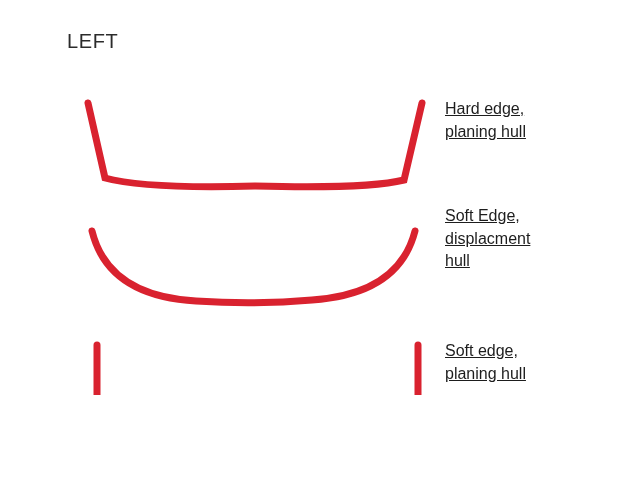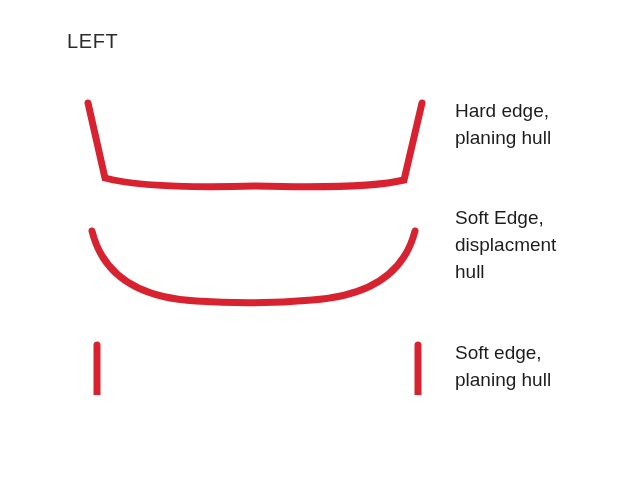--- a/index.html
+++ b/index.html
@@ -34,28 +34,29 @@
     color: #2b2b2b;
     letter-spacing: 0.6px;
     white-space: nowrap;
     line-height: 1;
   }
   #header-left  { left: 67px;  top: 31px; }
   #header-right { left: 377px; top: 31px; }
 
   .hull-caption {
     position: absolute;
-    left: 455px;
+    left: 445px;
     width: 175px;
     font-family: "Liberation Sans", sans-serif;
-    font-size: 19px;
+    font-size: 16px;
     font-weight: 400;
     color: #1d1d1d;
     line-height: 1.42;
     white-space: pre-line;
+    text-decoration: underline;
   }
   #caption-0 { top: 98px; }
   #caption-1 { top: 205px; }
   #caption-2 { top: 340px; }
 </style>
 </head>
 <body>
 
 <div id="stage" style="width: 640px; height: 395px; background: rgb(255, 255, 255);">
 

